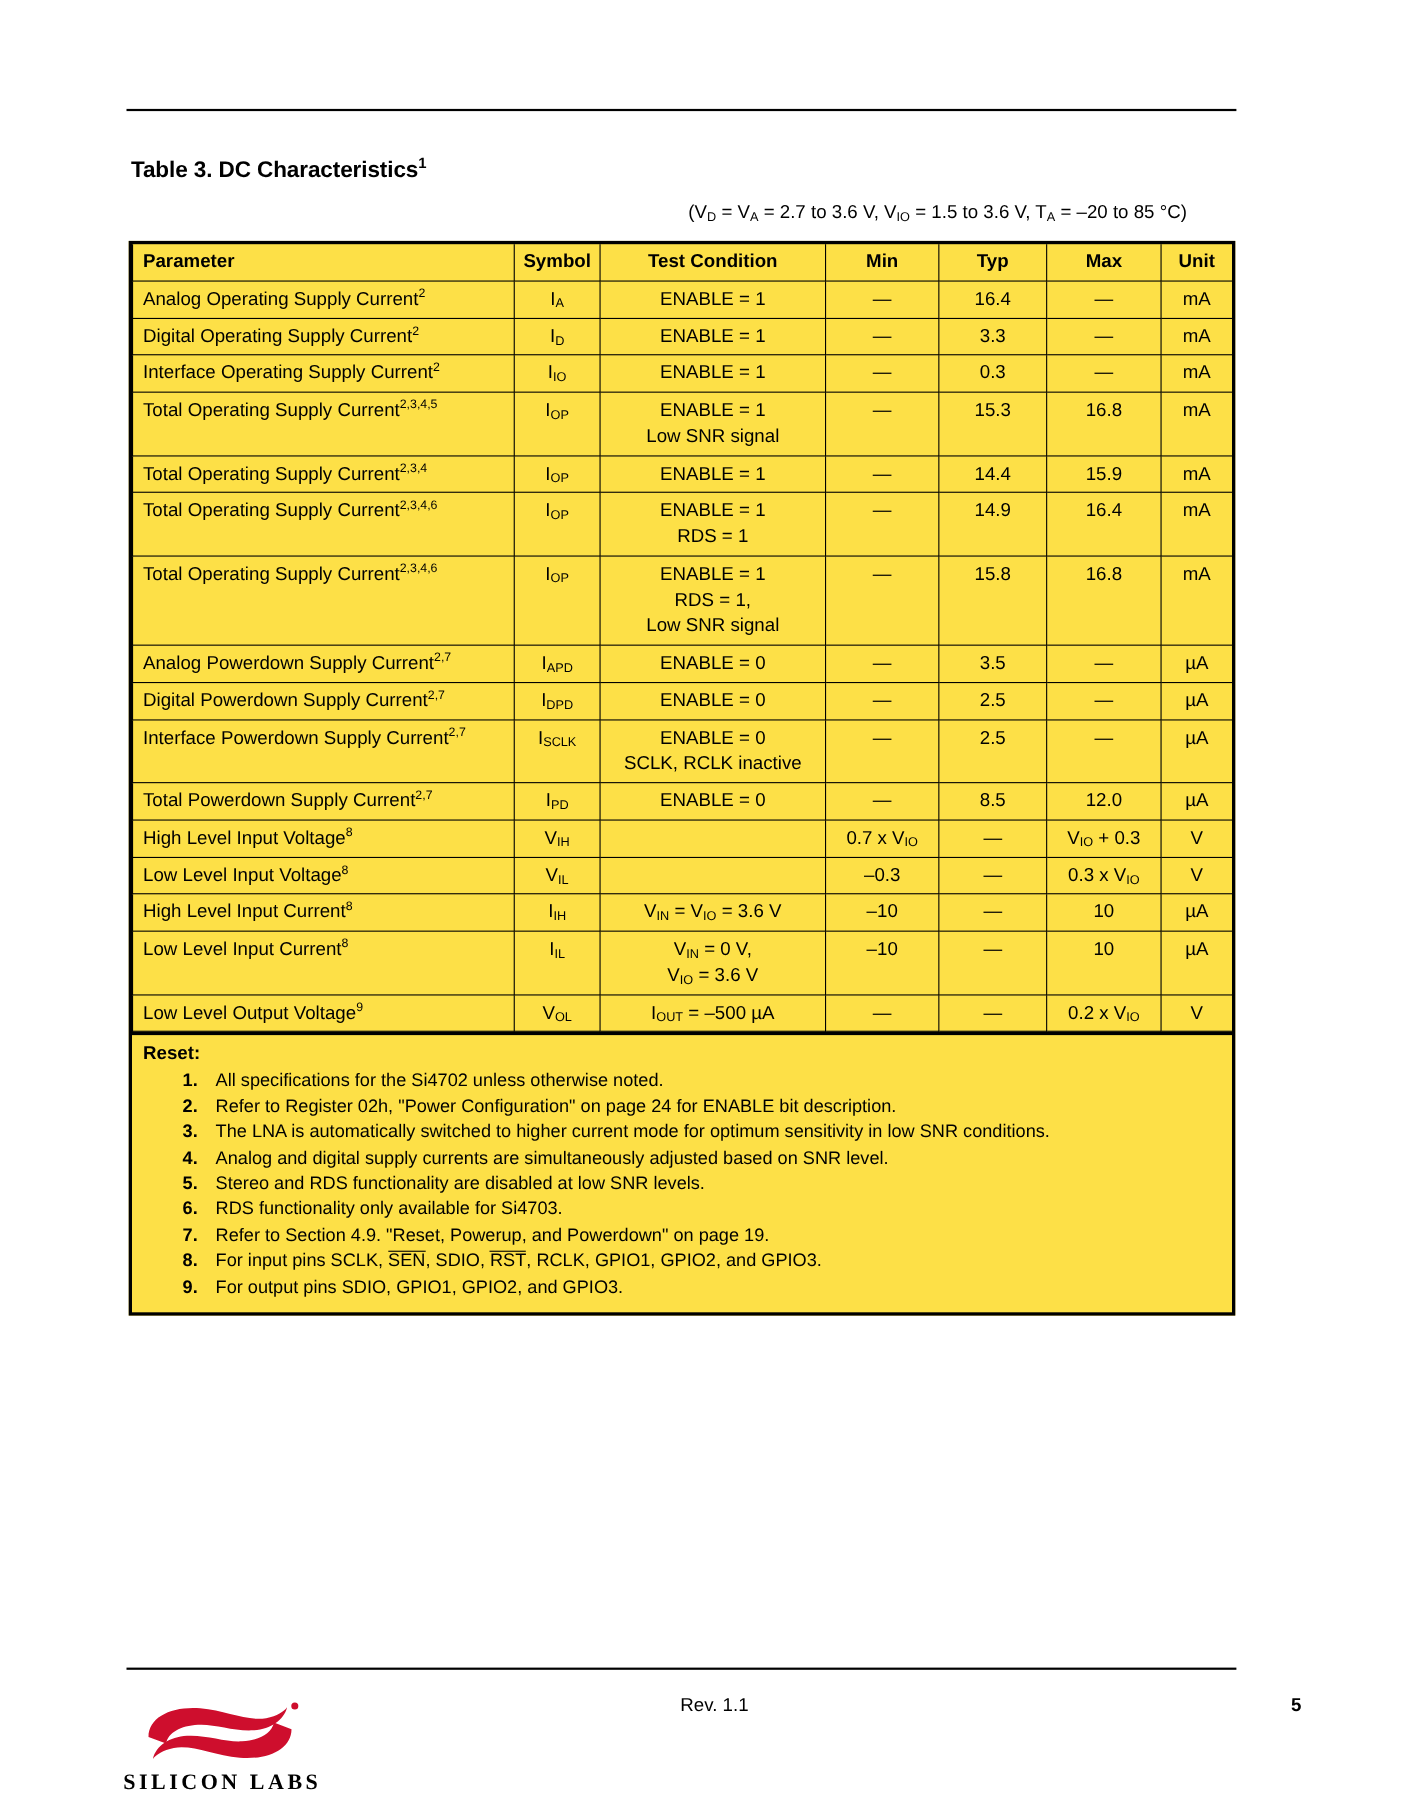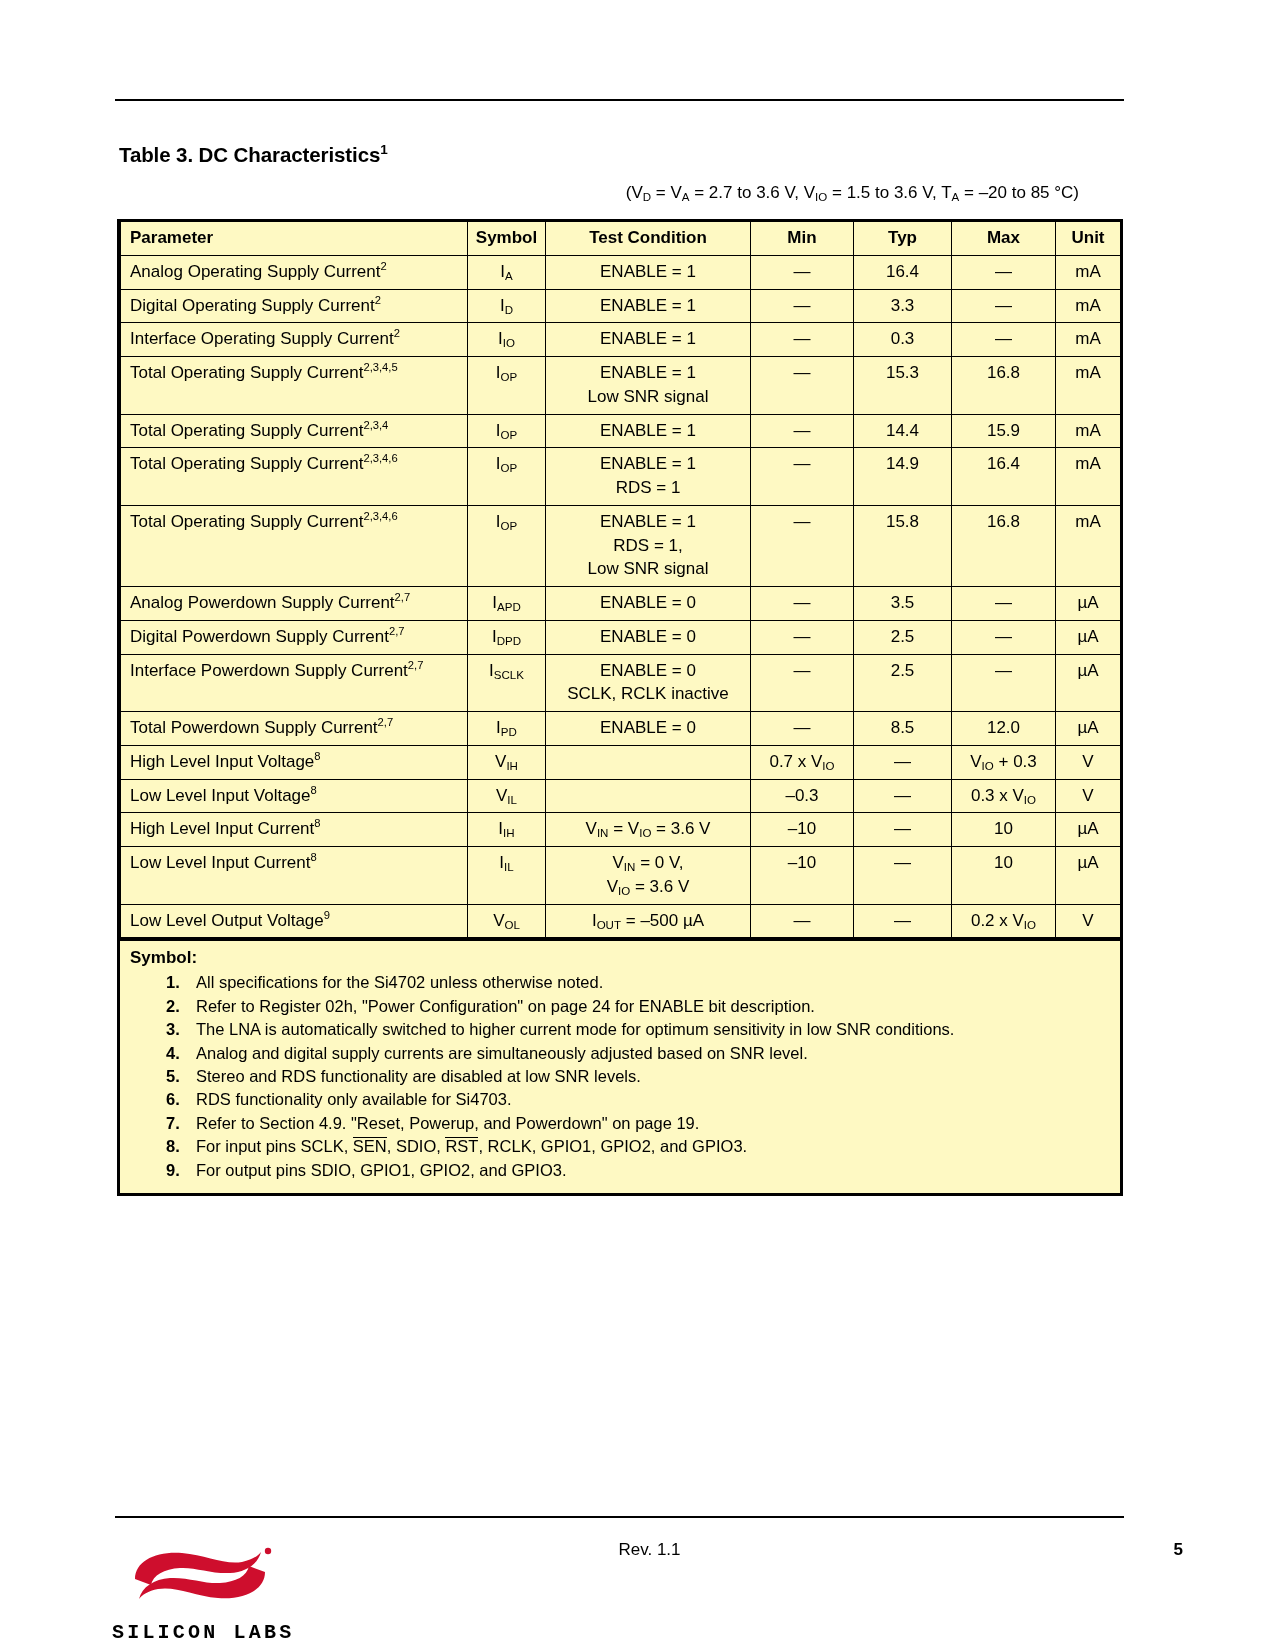--- a/index.html
+++ b/index.html
@@ -59,21 +59,21 @@
   sup { font-size: 0.66em; vertical-align: super; line-height: 0; }
   sub { font-size: 0.68em; vertical-align: -0.22em; line-height: 0; }
 
   
   .table-wrap {
     position: absolute;
     left: 105px;
     top: 219px;
     width: 1006px;
     border: 3px solid #000;
-    background: #fef9c3;
+    background: #fde047;
   }
   table.spec {
     border-collapse: collapse;
     width: 100%;
     table-layout: fixed;
   }
   table.spec th, table.spec td {
     border: 1px solid #000;
     font-size: 17px;
     padding: 5px 6px 6px 6px;
@@ -170,25 +170,25 @@
     font-weight: bold;
   }
   .logo-block {
     position: absolute;
     left: 100px;
     top: 1545px;
     width: 215px;
   }
   .logo-mark { width: 160px; height: 62px; display: block; margin-left: 8px; }
   .logo-text {
-    font-family: Liberation Mono, monospace;
+    font-family: Liberation Serif, serif;
     font-size: 20px;
     font-weight: bold;
     letter-spacing: 3.2px;
-    margin-top: 14px;
+    margin-top: 2px;
     color: #000;
   }
 </style>
 </head>
 <body>
 
 <div class="page">
 
   <div class="top-rule"></div>
 
@@ -399,21 +399,21 @@
             </td>
             <td class="ctr">—</td>
             <td class="ctr">—</td>
             <td class="ctr">0.2 x V<sub>IO</sub></td>
             <td class="ctr">V</td>
           </tr>
         </tbody>
     </table>
 
     <div class="notes">
-      <div class="notes-heading">Symbol:</div>
+      <div class="notes-heading">Reset:</div>
       <ol class="notes-list">
           <li>All specifications for the Si4702 unless otherwise noted.</li>
           <li>Refer to Register 02h, "Power Configuration" on page 24 for ENABLE bit description.</li>
           <li>The LNA is automatically switched to higher current mode for optimum sensitivity in low SNR conditions.</li>
           <li>Analog and digital supply currents are simultaneously adjusted based on SNR level.</li>
           <li>Stereo and RDS functionality are disabled at low SNR levels.</li>
           <li>RDS functionality only available for Si4703.</li>
           <li>Refer to Section 4.9. "Reset, Powerup, and Powerdown" on page 19.</li>
           <li>For input pins SCLK, <span class="ovl">SEN</span>, SDIO, <span class="ovl">RST</span>, RCLK, GPIO1, GPIO2, and GPIO3.</li>
           <li>For output pins SDIO, GPIO1, GPIO2, and GPIO3.</li>

